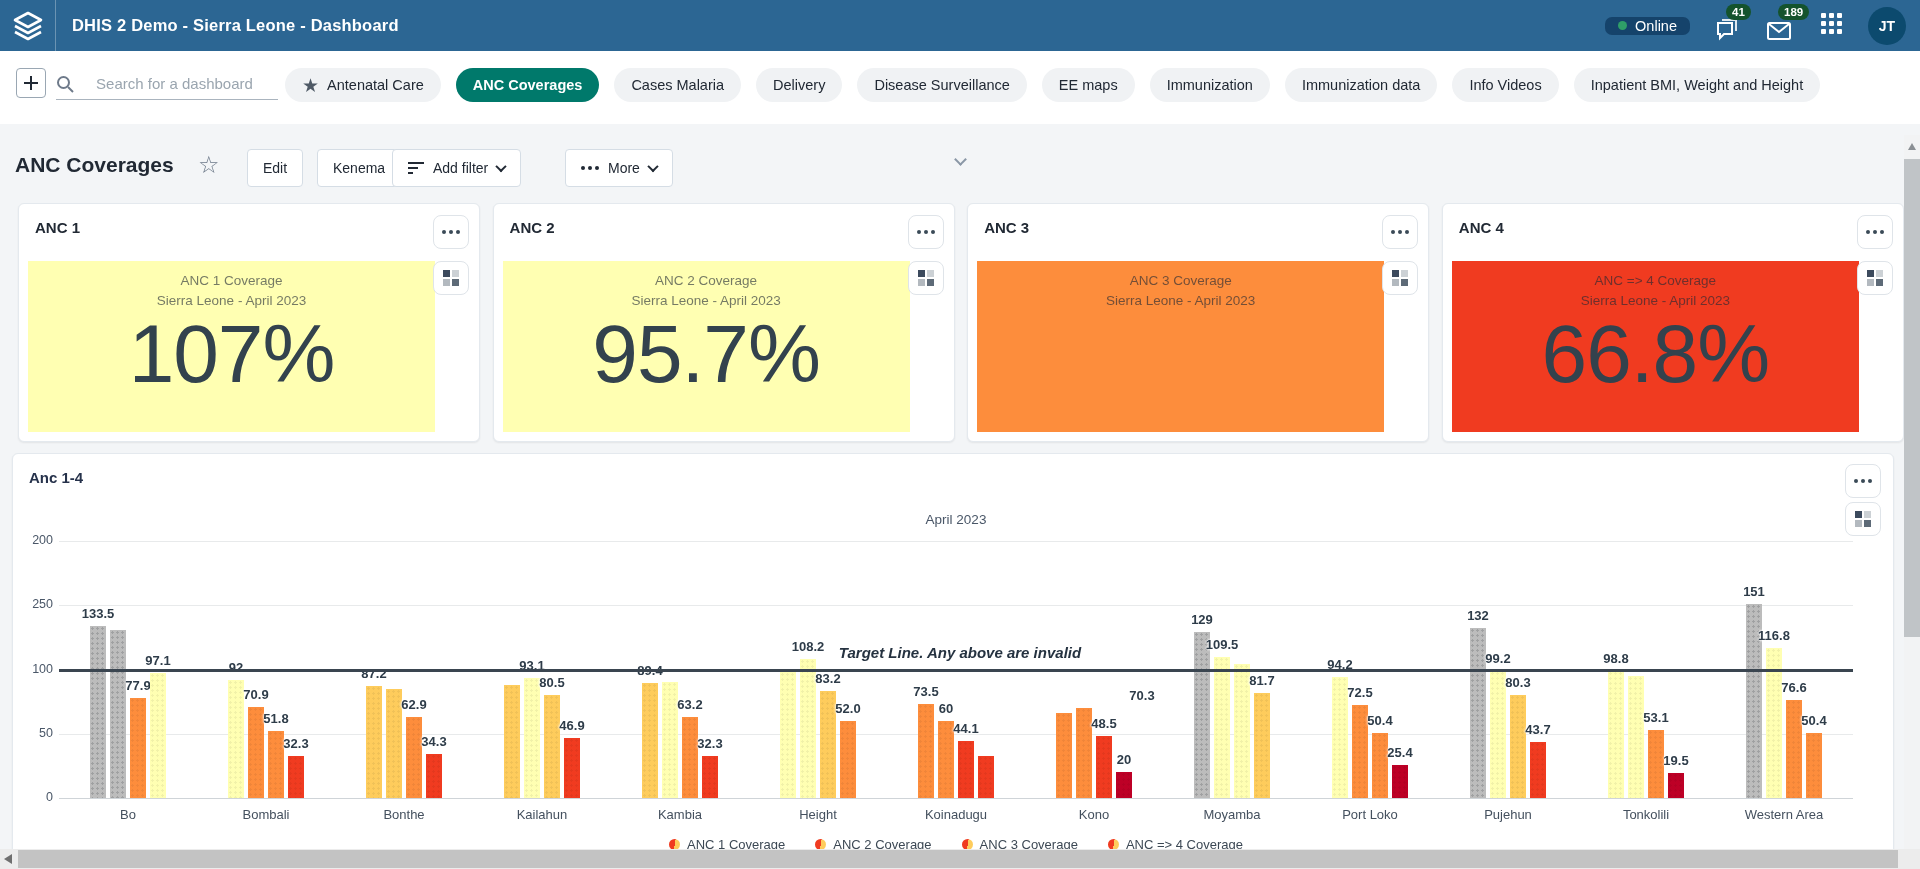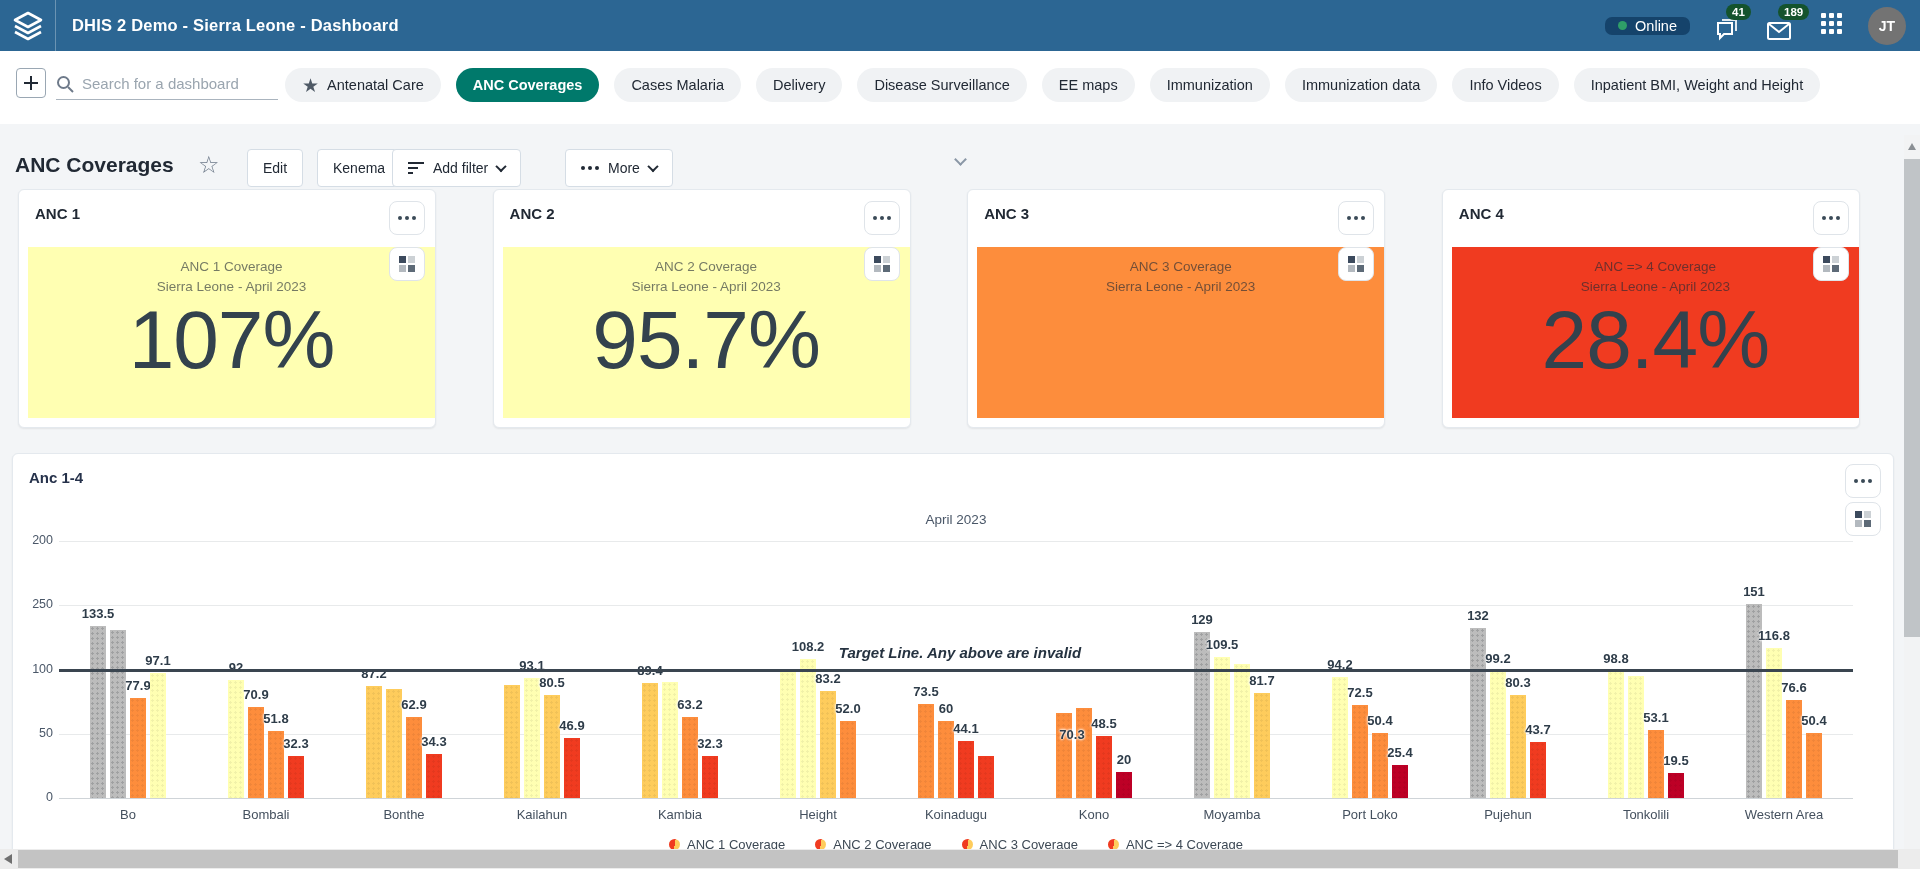--- a/index.html
+++ b/index.html
@@ -9,33 +9,33 @@
 
   
   .topbar { position:absolute; left:0; top:0; width:1920px; height:51px; background:#2c6693; display:flex; align-items:center; }
   .logo-box { width:56px; height:51px; display:flex; align-items:center; justify-content:center; border-right:1px solid rgba(255,255,255,0.30); }
   .app-title { color:#fff; font-size:16.5px; font-weight:bold; margin-left:16px; letter-spacing:.2px; }
   .topbar-right { position:absolute; right:14px; top:0; height:51px; display:flex; align-items:center; gap:22px; }
   .online-pill { background:#15436b; border-radius:7px; height:18px; display:flex; align-items:center; gap:8px; padding:0 13px; color:#fff; font-size:14.5px; cursor:pointer; }
   .online-dot { width:9px; height:9px; border-radius:50%; background:#2f9e68; }
   .tb-icon { position:relative; width:30px; height:30px; display:flex; align-items:flex-end; justify-content:center; cursor:pointer; }
   .badge { position:absolute; top:-7px; left:14px; background:#14532d; color:#fff; font-size:11.5px; font-weight:bold; border-radius:9px; padding:1px 6px; line-height:14px; }
-  .avatar { width:38px; height:38px; border-radius:50%; background:#737373; color:#fff; font-size:14px; font-weight:bold; display:flex; align-items:center; justify-content:center; cursor:pointer; }
+  .avatar { width:38px; height:38px; border-radius:50%; background:#0c4a6e; color:#fff; font-size:14px; font-weight:bold; display:flex; align-items:center; justify-content:center; cursor:pointer; }
   .apps-grid { display:grid; grid-template-columns:repeat(3,5px); grid-template-rows:repeat(3,5px); gap:3px; margin-bottom:4px;}
   .apps-grid span { background:#fff; border-radius:1px; }
 
   
   .dashbar { position:absolute; left:0; top:51px; width:1920px; height:73px; background:#fff; }
   .add-btn { position:absolute; left:16px; top:17px; width:30px; height:30px; border:1px solid #9aa7b3; border-radius:4px; background:#fff; display:flex; align-items:center; justify-content:center; cursor:pointer; }
   .plus { position:relative; width:14px; height:14px; }
   .plus:before, .plus:after { content:""; position:absolute; background:#212934; }
   .plus:before { left:6px; top:0; width:2px; height:14px; }
   .plus:after { left:0; top:6px; width:14px; height:2px; }
   .search-wrap { position:absolute; left:56px; top:17px; width:222px; height:32px; display:flex; align-items:center; border-bottom:1px solid #aab4be; }
-  .search-input { border:none; outline:none; font-size:15px; color:#212934; width:185px; margin-left:8px; font-family:"Liberation Sans",sans-serif; }
+  .search-input { border:none; outline:none; font-size:15px; color:#212934; width:185px; margin-left:8px; font-family:"Liberation Sans",sans-serif;text-align:center; }
   .search-input::placeholder { color:#9aa5af; }
   .chips { position:absolute; left:285px; top:17px; display:flex; gap:15px; }
   .chip { height:34px; border-radius:17px; background:#f0f2f4; display:flex; align-items:center; padding:0 17px; font-size:14.5px; color:#212934; white-space:nowrap; cursor:pointer; gap:8px; }
   .chip.selected { background:#00796b; color:#fff; font-weight:bold; }
   .chip-star { color:#4f5a66; font-size:19px; line-height:1; }
   .expand-chevron { position:absolute; left:948px; top:104px; width:24px; height:16px; cursor:pointer; }
   .chev { width:9px; height:9px; border-right:2px solid #8a97a6; border-bottom:2px solid #8a97a6; transform:rotate(45deg); }
   .expand-chevron .chev { margin:0 auto; }
 
   
@@ -43,21 +43,21 @@
   .page-title { position:absolute; left:15px; top:13px; font-size:21px; font-weight:bold; color:#212934; }
   .fav-star { position:absolute; left:198px; top:11px; font-size:24px; color:#6e7a8a; cursor:pointer; }
   .tbtn { position:absolute; top:9px; height:38px; background:#fff; border:1px solid #d5dde5; border-radius:4px; display:flex; align-items:center; justify-content:center; gap:9px; font-size:14px; color:#212934; cursor:pointer; padding:0 15px; }
   .filter-icon { display:flex; flex-direction:column; gap:3px; align-items:flex-start; }
   .filter-icon i { display:block; height:2px; background:#212934; }
   .dots3 { display:flex; gap:3px; }
   .dots3 i { width:4px; height:4px; border-radius:50%; background:#212934; }
   .chev-dk { width:8px; height:8px; border-right:2px solid #212934; border-bottom:2px solid #212934; transform:rotate(45deg) translate(-1px,-1px); }
 
   
-  .card { position:absolute; top:189px; width:418px; height:239px; background:#fff; border:1px solid #e4e9ee; border-radius:6px; box-shadow:0 1px 2px rgba(0,0,0,0.07);padding-left:32px; }
+  .card { position:absolute; top:203px; width:462px; height:239px; background:#fff; border:1px solid #e4e9ee; border-radius:6px; box-shadow:0 1px 2px rgba(0,0,0,0.07);padding-left:32px; }
   .card-title { position:absolute; left:16px; top:15px; font-size:15px; font-weight:bold; color:#212934; }
   .mini-btn { position:absolute; width:36px; height:34px; background:#fff; border:1px solid #dfe4e9; border-radius:8px; display:flex; align-items:center; justify-content:center; cursor:pointer; }
   .mini-btn .dots3 i { background:#3a4a57; }
   .grid-ic { display:grid; grid-template-columns:7px 7px; grid-template-rows:7px 7px; gap:2px; }
   .grid-ic b:nth-child(1){ background:#3c4a5d; } .grid-ic b:nth-child(2){ background:#ccd1d5; }
   .grid-ic b:nth-child(3){ background:#b3b9bf; } .grid-ic b:nth-child(4){ background:#5d6a77; }
   .card-panel { position:absolute; left:9px; top:57px; width:407px; height:171px; }
   .card-sub { text-align:center; font-size:13.5px; color:rgba(33,41,52,0.62); line-height:20px; }
   .card-sub:first-child { padding-top:10px; }
   .card-value { position:absolute; left:0; right:0; top:46px; text-align:center; font-size:82px; color:#33424d; letter-spacing:-1px; }
@@ -290,21 +290,21 @@
         <div class="mini-btn" style="right: 10px; top: 11px;">
           <div class="dots3">
             <i></i>
             <i></i>
             <i></i>
           </div>
         </div>
         <div class="card-panel" style="background: rgb(240, 59, 32);">
           <div class="card-sub">ANC =&gt; 4 Coverage</div>
           <div class="card-sub">Sierra Leone - April 2023</div>
-          <div class="card-value">28.4%</div>
+          <div class="card-value">66.8%</div>
         </div>
         <div class="mini-btn" style="right: 10px; top: 57px;">
           <div class="grid-ic">
             <b></b>
             <b></b>
             <b></b>
             <b></b>
           </div>
         </div>
       </div>
@@ -392,21 +392,21 @@
         <div class="bar" style="left: 905px; width: 16px; top: 249.553px; height: 94.4475px; background-color: rgb(253, 141, 60);"></div>
         <div class="bar-label" style="left: 873px; top: 229.553px;">73.5</div>
         <div class="bar" style="left: 925px; width: 16px; top: 266.9px; height: 77.1px; background-color: rgb(253, 141, 60);"></div>
         <div class="bar-label" style="left: 893px; top: 246.9px;">60</div>
         <div class="bar" style="left: 945px; width: 16px; top: 287.332px; height: 56.6685px; background-color: rgb(240, 59, 32);"></div>
         <div class="bar-label" style="left: 913px; top: 267.332px;">44.1</div>
         <div class="bar" style="left: 965px; width: 16px; top: 301.595px; height: 42.405px; background-color: rgb(240, 59, 32);"></div>
         <div class="xlabel" style="left: 1012px; width: 138px; top: 353px;">Kono</div>
         <div class="bar" style="left: 1043px; width: 16px; top: 258.548px; height: 85.4525px; background-color: rgb(253, 141, 60);"></div>
         <div class="bar" style="left: 1063px; width: 16px; top: 253.665px; height: 90.3355px; background-color: rgb(253, 141, 60);"></div>
-        <div class="bar-label" style="left: 1019px; top: 233.665px; margin-top: 39px;">70.3</div>
+        <div class="bar-label" style="left: 1089px; top: 233.665px;">70.3</div>
         <div class="bar" style="left: 1083px; width: 16px; top: 281.678px; height: 62.3225px; background-color: rgb(240, 59, 32);"></div>
         <div class="bar-label" style="left: 1051px; top: 261.678px;">48.5</div>
         <div class="bar" style="left: 1103px; width: 16px; top: 318.3px; height: 25.7px; background-color: rgb(189, 0, 38);"></div>
         <div class="bar-label" style="left: 1071px; top: 298.3px;">20</div>
         <div class="xlabel" style="left: 1150px; width: 138px; top: 353px;">Moyamba</div>
         <div class="bar grey" style="left: 1181px; width: 16px; top: 178.235px; height: 165.765px;"></div>
         <div class="bar-label" style="left: 1149px; top: 158.235px;">129</div>
         <div class="bar" style="left: 1201px; width: 16px; top: 203.292px; height: 140.707px; background-color: rgb(255, 255, 178);"></div>
         <div class="bar-label" style="left: 1169px; top: 183.292px;">109.5</div>
         <div class="bar" style="left: 1221px; width: 16px; top: 210.36px; height: 133.64px; background-color: rgb(255, 255, 178);"></div>

